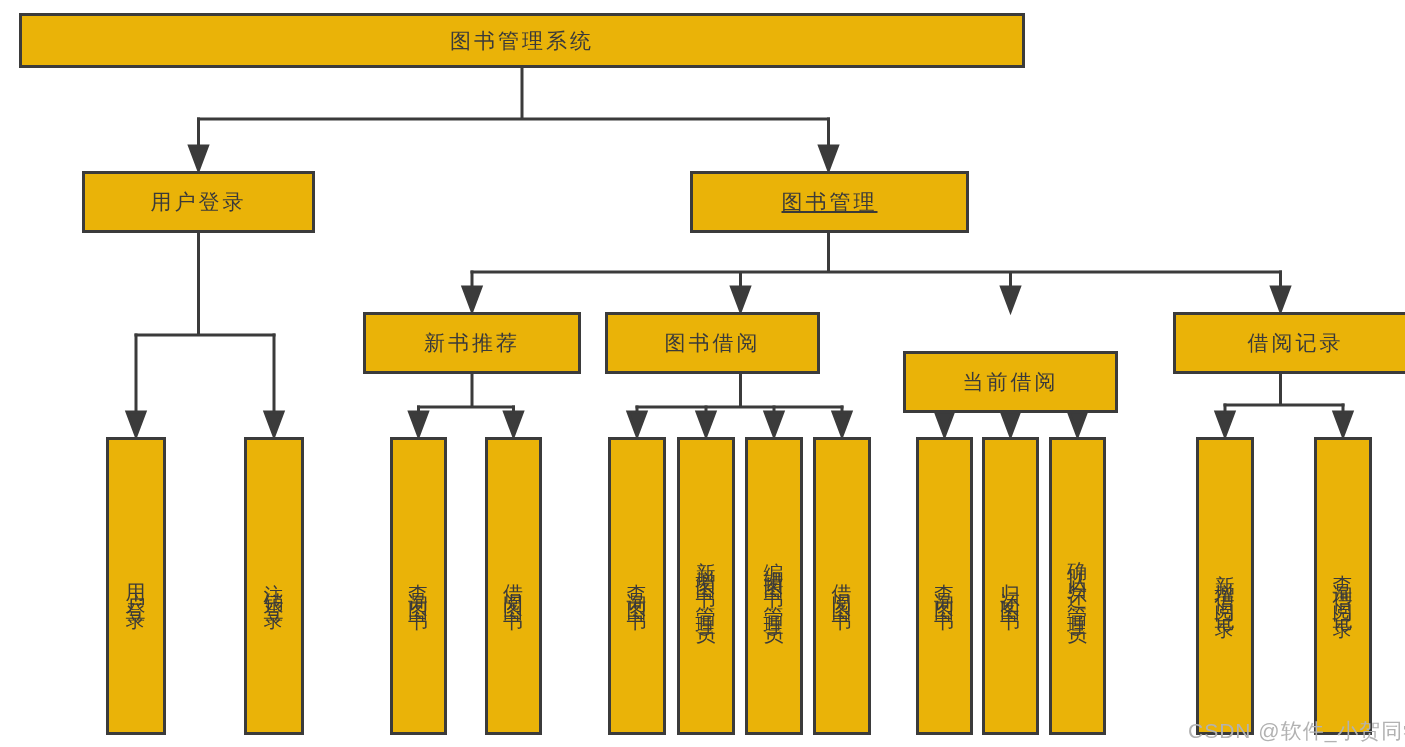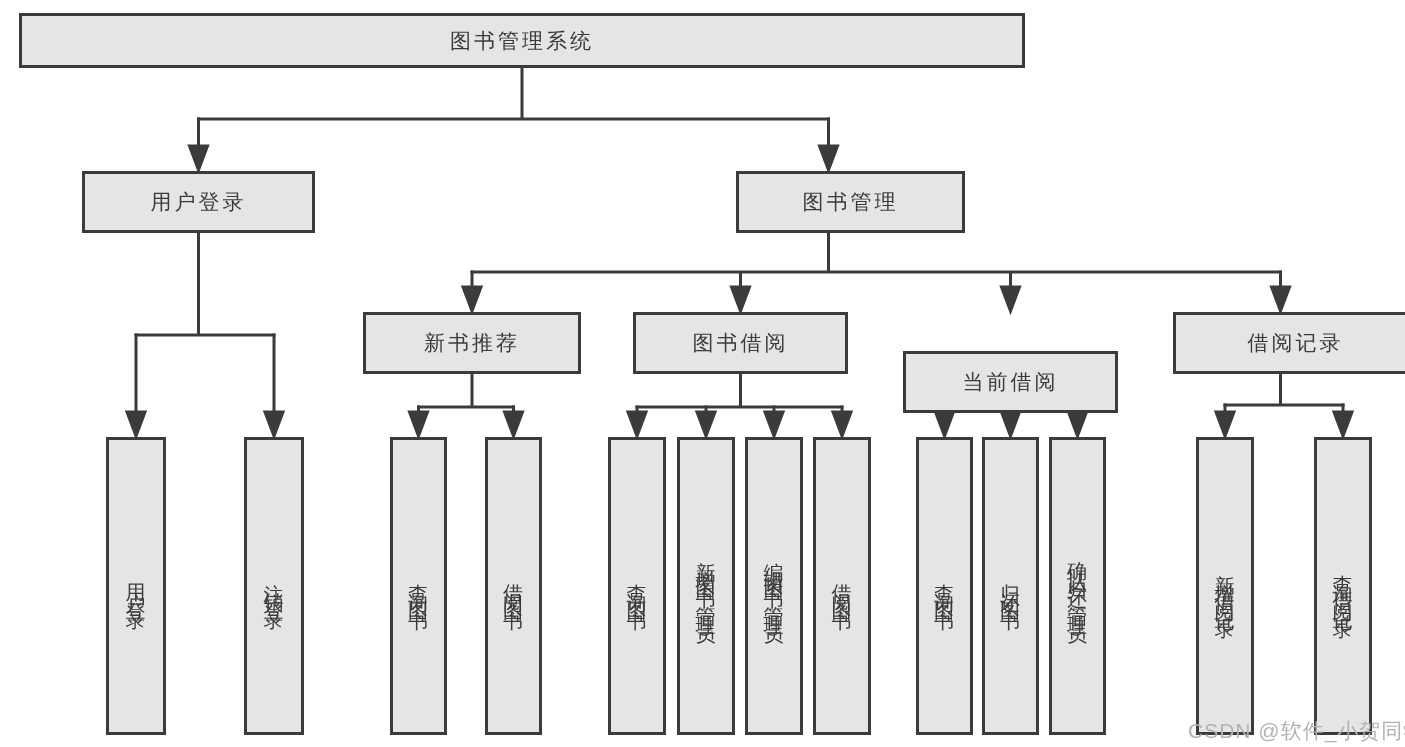--- a/index.html
+++ b/index.html
@@ -2,37 +2,37 @@
 <html><head>
 <meta charset="utf-8">
 <style>
   html,body{margin:0;padding:0;background:#fff;}
   #canvas{
     position:relative;width:1405px;height:747px;background:#ffffff;overflow:hidden;
     font-family:"Liberation Sans","DejaVu Sans",sans-serif;
   }
   #connectors{position:absolute;left:0;top:0;}
   .box{
-    position:absolute;box-sizing:border-box;background:#e5e5e5;
+    position:absolute;box-sizing:border-box;background:#eab308;
     border:3px solid #3b3b3b;display:flex;align-items:center;justify-content:center;
     color:#3a3a3a;
   }
   .h-label{font-size:21px;letter-spacing:3px;color:#3a3a3a;white-space:nowrap;}
   .v-label{
     writing-mode:vertical-rl;text-orientation:mixed;
     font-size:20px;letter-spacing:9px;line-height:1;color:#3a3a3a;white-space:nowrap;
   }
   
   #n-root{left:19px;top:13px;width:1006px;height:55px;}
   
   #n-user-login{left:82px;top:171px;width:233px;height:62px;}
-  #n-book-mgmt{left:736px;top:171px;width:229px;height:62px;}
+  #n-book-mgmt{left:690px;top:171px;width:279px;height:62px;text-decoration:underline;}
   
   #n-new-book{left:363px;top:312px;width:218px;height:62px;}
-  #n-book-borrow{left:633px;top:312px;width:215px;height:62px;}
+  #n-book-borrow{left:605px;top:312px;width:215px;height:62px;}
   #n-current-borrow{left:903px;top:312px;width:215px;height:62px;margin-top:39px;}
   #n-borrow-records{left:1173px;top:312px;width:245px;height:62px;}
   
   .leaf{top:437px;height:298px;}
   #l-user-login{left:106px;width:60px;}
   #l-logout{left:244px;width:60px;}
   #l-query-1{left:390px;width:57px;}
   #l-borrow-1{left:485px;width:57px;}
   #l-query-2{left:608px;width:58px;}
   #l-add-book{left:677px;width:58px;}

